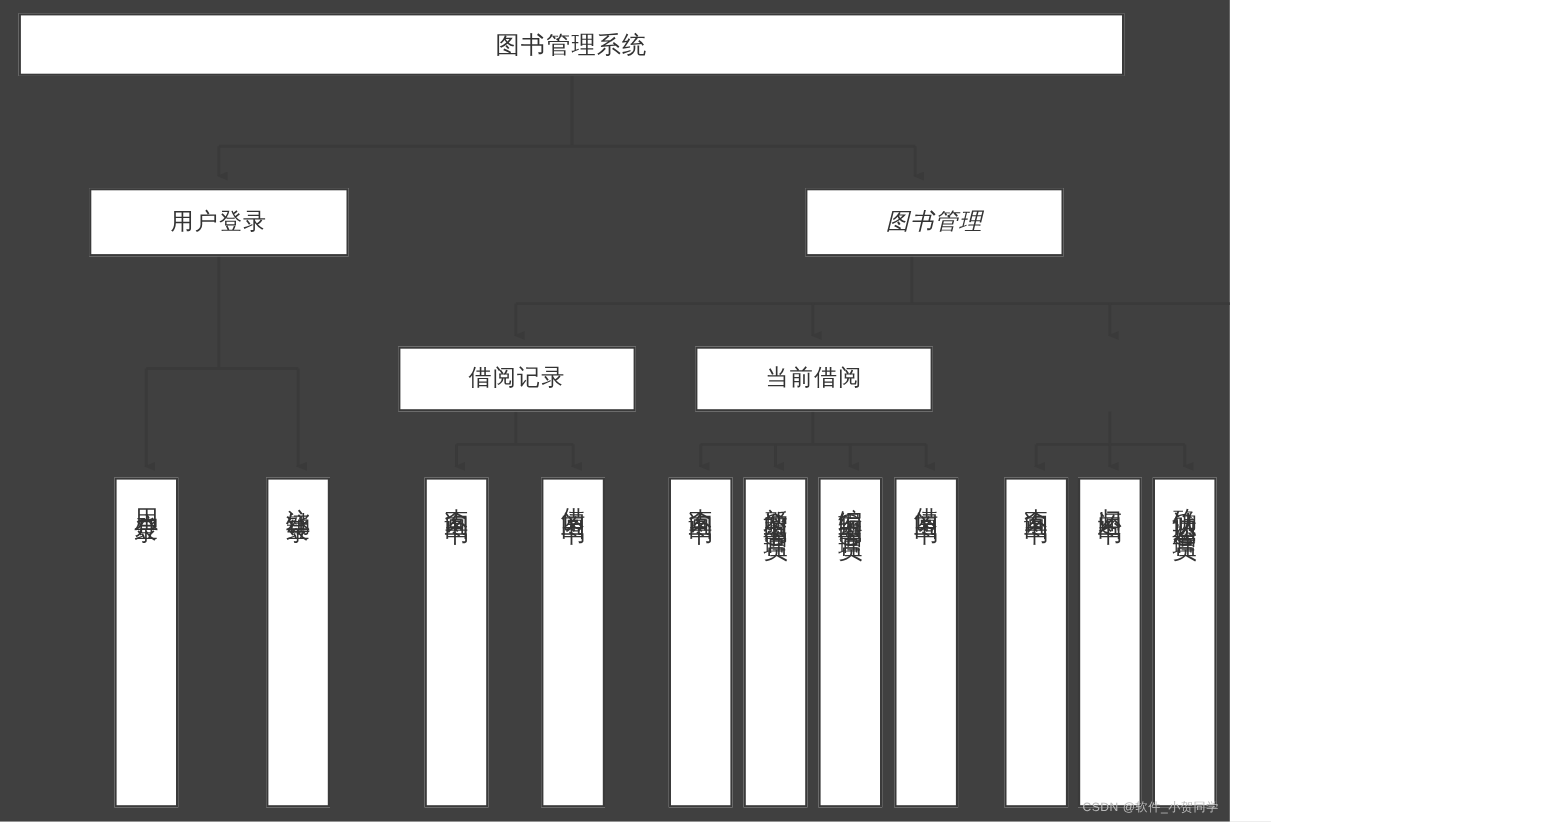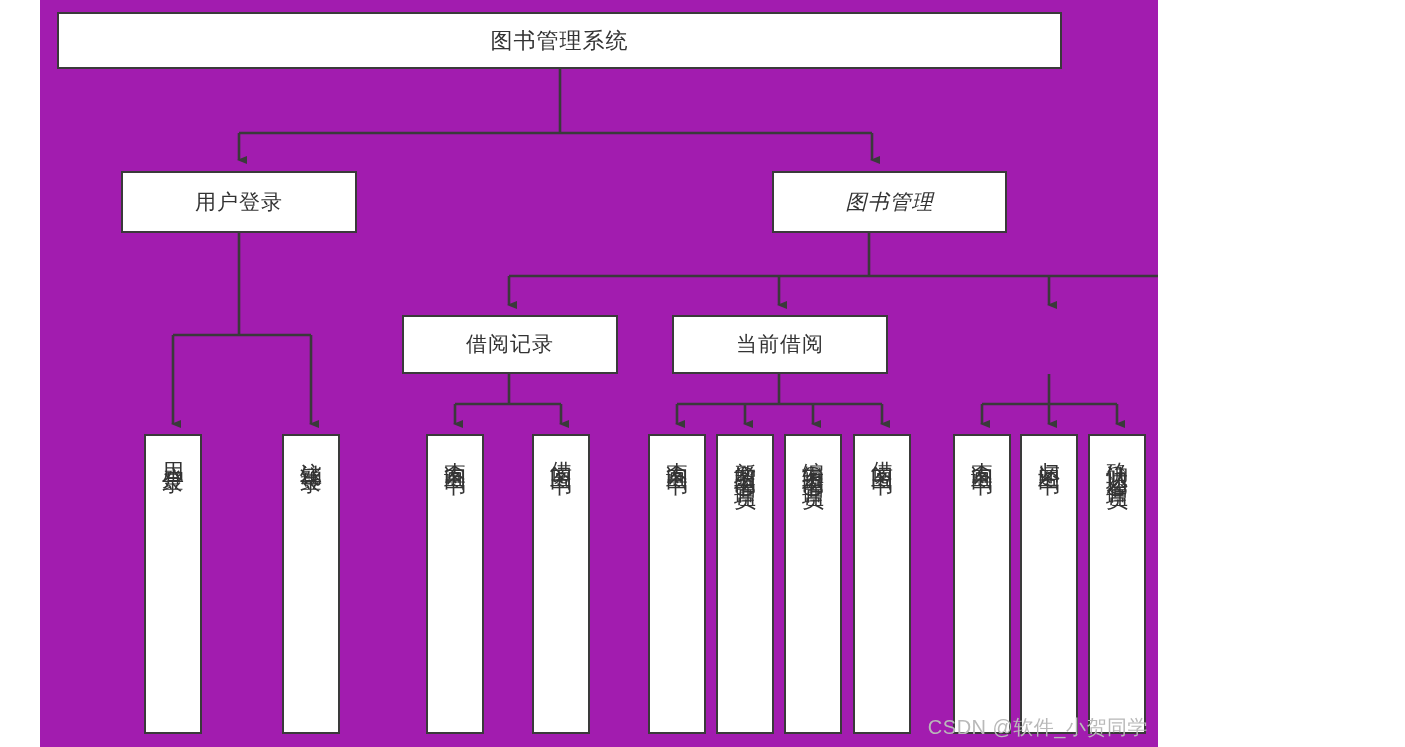--- a/index.html
+++ b/index.html
@@ -7,23 +7,22 @@
     padding: 0;
     background: #ffffff;
   }
   body {
     font-family: "Liberation Sans", "DejaVu Sans", sans-serif;
   }
   #canvas {
     position: relative;
     width: 1118px;
     height: 747px;
-    background: #a21caf;
+    background: #404040;
     overflow: hidden;
-    margin-left: 40px;
   }
   #wires {
     position: absolute;
     left: 0;
     top: 0;
     width: 1405px;
     height: 747px;
     pointer-events: none;
   }
   .node {
@@ -55,21 +54,21 @@
     font-size: 22px;
     letter-spacing: 4px;
     line-height: 1;
     white-space: nowrap;
     color: #333333;
   }
   .watermark {
     position: absolute;
     right: 10px;
     bottom: 6px;
-    font-size: 20px;
+    font-size: 11px;
     color: #b9b9b9;
     letter-spacing: 0.5px;
     white-space: nowrap;
   }
 </style>
 </head>
 <body>
 
 <div id="canvas">
 

